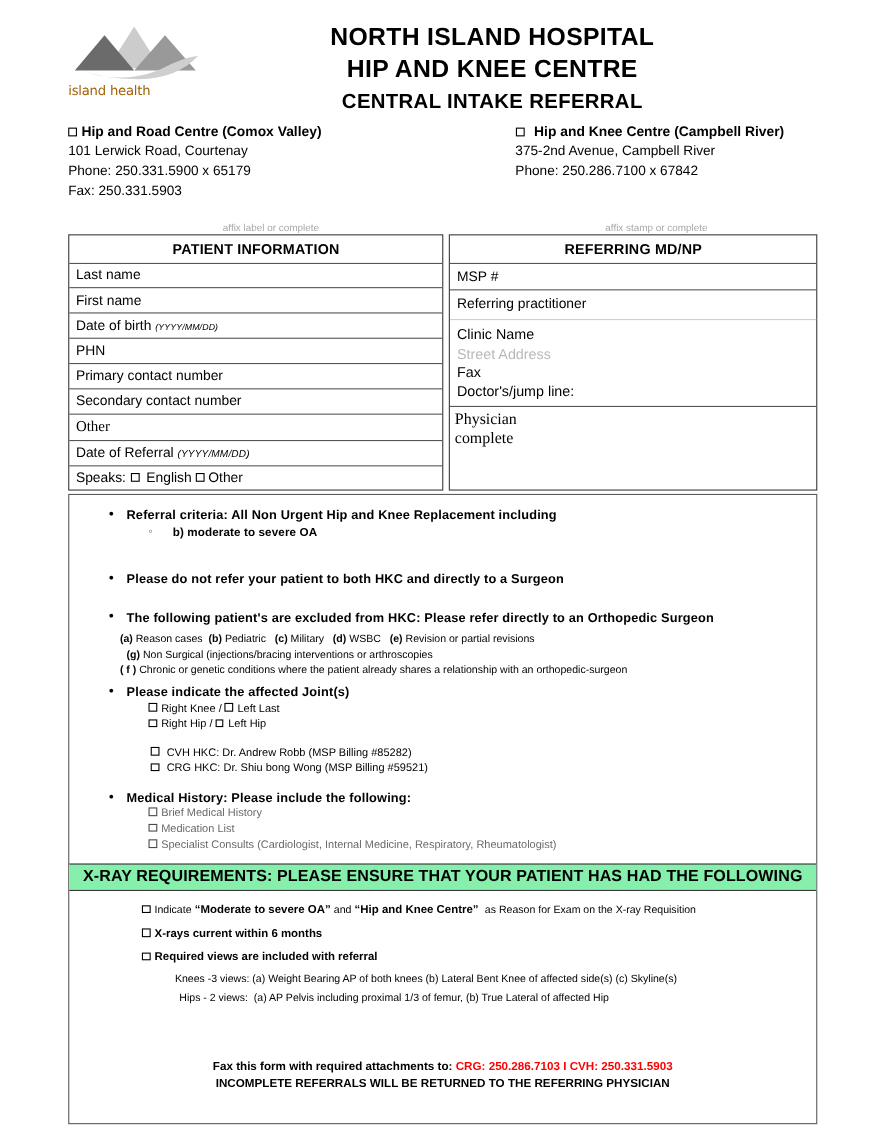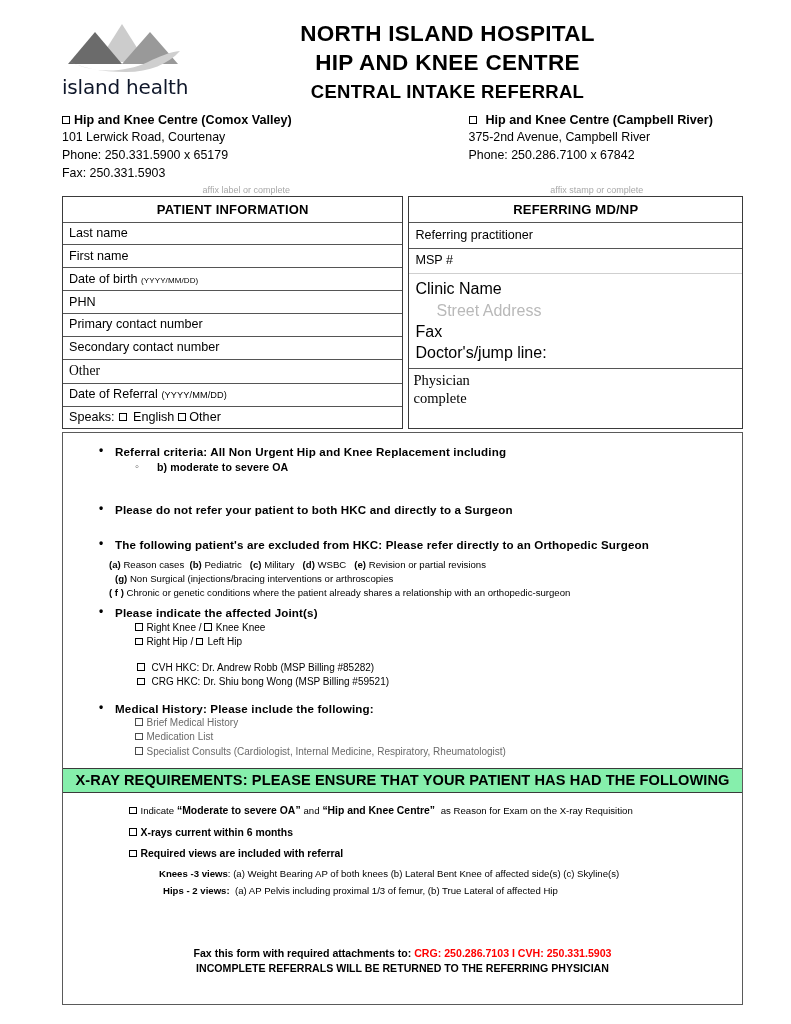--- a/index.html
+++ b/index.html
@@ -35,22 +35,22 @@
     flex: 0 0 130px;
     padding-top: 4px;
   }
   .logo-mark {
     width: 120px;
     height: 56px;
     display: block;
   }
   .logo-word {
     font-family: "DejaVu Sans", sans-serif;
-    font-size: 20px;
-    color: #0f172a;
+    font-size: 12px;
+    color: #a16207;
     letter-spacing: -0.2px;
     margin-top: 1px;
     font-weight: 400;
   }
   .titles {
     flex: 1;
     text-align: center;
     padding-right: 40px;
     padding-top: 6px;
   }
@@ -93,21 +93,21 @@
     vertical-align: 0px;
     margin-right: 4px;
     box-sizing: border-box;
   }
   .contact-col.right .cbx { margin-right: 9px; }
 
   .affix-row {
     display: flex;
     padding: 0 28px 0 62px;
     box-sizing: border-box;
-    margin-top: 2px;
+    margin-top: 19px;
   }
   .affix {
     width: 50%;
     font-size: 9px;
     color: #a8a8a8;
     text-align: center;
     padding-left: 18px;
     box-sizing: border-box;
   }
 
@@ -139,40 +139,41 @@
     line-height: 1.18;
     box-sizing: border-box;
   }
   .trow.serif {
     font-family: "Liberation Serif", serif;
     font-size: 13.6px;
   }
   .hint {
     font-size: 8px;
     letter-spacing: 0.1px;
+    font-style: italic;
   }
   .hint.big { font-size: 9.2px; }
   .speaks-cbx {
     display: inline-block;
     width: 8px;
     height: 8px;
     border: 1.1px solid #000;
     box-sizing: border-box;
     margin: 0 3px 0 4px;
     vertical-align: 0;
   }
   .clinic-block {
     border-top: 1.1px solid #cfcfcf;
-    font-size: 16px;
+    font-size: 13px;
     line-height: 1.33;
     padding: 4px 0 5px 6px;
     min-height: 72px;
     box-sizing: border-box;
   }
-  .muted { color: #b9b9b9; margin-left: 21px; }
+  .muted { color: #b9b9b9; }
   .sig-block {
     border-top: 1.2px solid #555;
     font-family: "Liberation Serif", serif;
     font-size: 14.5px;
     line-height: 1.22;
     padding: 3px 0 4px 4px;
   }
 
   
   .bodybox {
@@ -256,21 +257,21 @@
     font-size: 10.4px;
     line-height: 1.3;
   }
   .xray.bold { font-weight: bold; }
   .xray .small { font-size: 9.6px; font-weight: normal; }
   .views {
     padding-left: 96px;
     font-size: 9.6px;
     line-height: 1.3;
   }
-  .views b { font-weight: bold; }
+  .views b { font-weight: normal; }
 
   .footer-fax {
     text-align: center;
     font-size: 10.6px;
     font-weight: bold;
     line-height: 1.45;
   }
   .red { color: #ff0000; }
 </style>
 </head>
@@ -291,21 +292,21 @@
     <div class="titles">
       <div class="title-1">NORTH ISLAND HOSPITAL</div>
       <div class="title-2">HIP AND KNEE CENTRE</div>
       <div class="title-3">CENTRAL INTAKE REFERRAL</div>
     </div>
   </div>
 
   <div class="contacts">
     <div class="contact-col left">
       <div class="contact-title">
-        <span class="cbx"></span><span>Hip and Knee Centre (Comox Valley)</span>
+        <span class="cbx"></span><span>Hip and Road Centre (Comox Valley)</span>
       </div>
       <div>101 Lerwick Road, Courtenay</div>
       <div>Phone: 250.331.5900 x 65179</div>
       <div>Fax: 250.331.5903</div>
     </div>
     <div class="contact-col right">
       <div class="contact-title">
         <span class="cbx"></span><span>Hip and Knee Centre (Campbell River)</span>
       </div>
       <div>375-2nd Avenue, Campbell River</div>
@@ -331,22 +332,22 @@
       <div class="trow serif"><span>Other</span></div>
       <div class="trow"><span>Date of Referral</span> <span class="hint big">(YYYY/MM/DD)</span></div>
       <div class="trow">
         <span>Speaks:</span><span class="speaks-cbx"></span>
         <span>English</span><span class="speaks-cbx"></span><span>Other</span>
       </div>
     </div>
 
     <div class="tbl right">
       <div class="tbl-head">REFERRING MD/NP</div>
+      <div class="trow" style="padding-top:4px;padding-bottom:5px;"><span>MSP #</span></div>
       <div class="trow" style="padding-top:5px;padding-bottom:6px;"><span>Referring practitioner</span></div>
-      <div class="trow" style="padding-top:4px;padding-bottom:5px;"><span>MSP #</span></div>
       <div class="clinic-block">
         <div>Clinic Name</div>
         <div class="muted">Street Address</div>
         <div>Fax</div>
         <div>Doctor's/jump line:</div>
       </div>
       <div class="sig-block">
         <div>Physician</div>
         <div>complete</div>
       </div>
@@ -383,21 +384,21 @@
     <div class="excl">
       <b>( f )</b>&nbsp;<span>Chronic or genetic conditions where the patient already shares a relationship with an orthopedic-surgeon</span>
     </div>
 
     <div class="spacer-xs"></div>
 
     <div class="b1"><span>Please indicate the affected Joint(s)</span></div>
     <div class="sub-opt">
       <span class="sq"></span><span>Right Knee</span>
       <span>/</span>
-      <span class="sq"></span><span>Knee Knee</span>
+      <span class="sq"></span><span>Left Last</span>
     </div>
     <div class="sub-opt">
       <span class="sq"></span><span>Right Hip</span>
       <span>/</span>
       <span class="sq"></span><span>Left Hip</span>
     </div>
 
     <div class="spacer-sm"></div>
 
     <div class="sub-opt" style="padding-left:74px">

